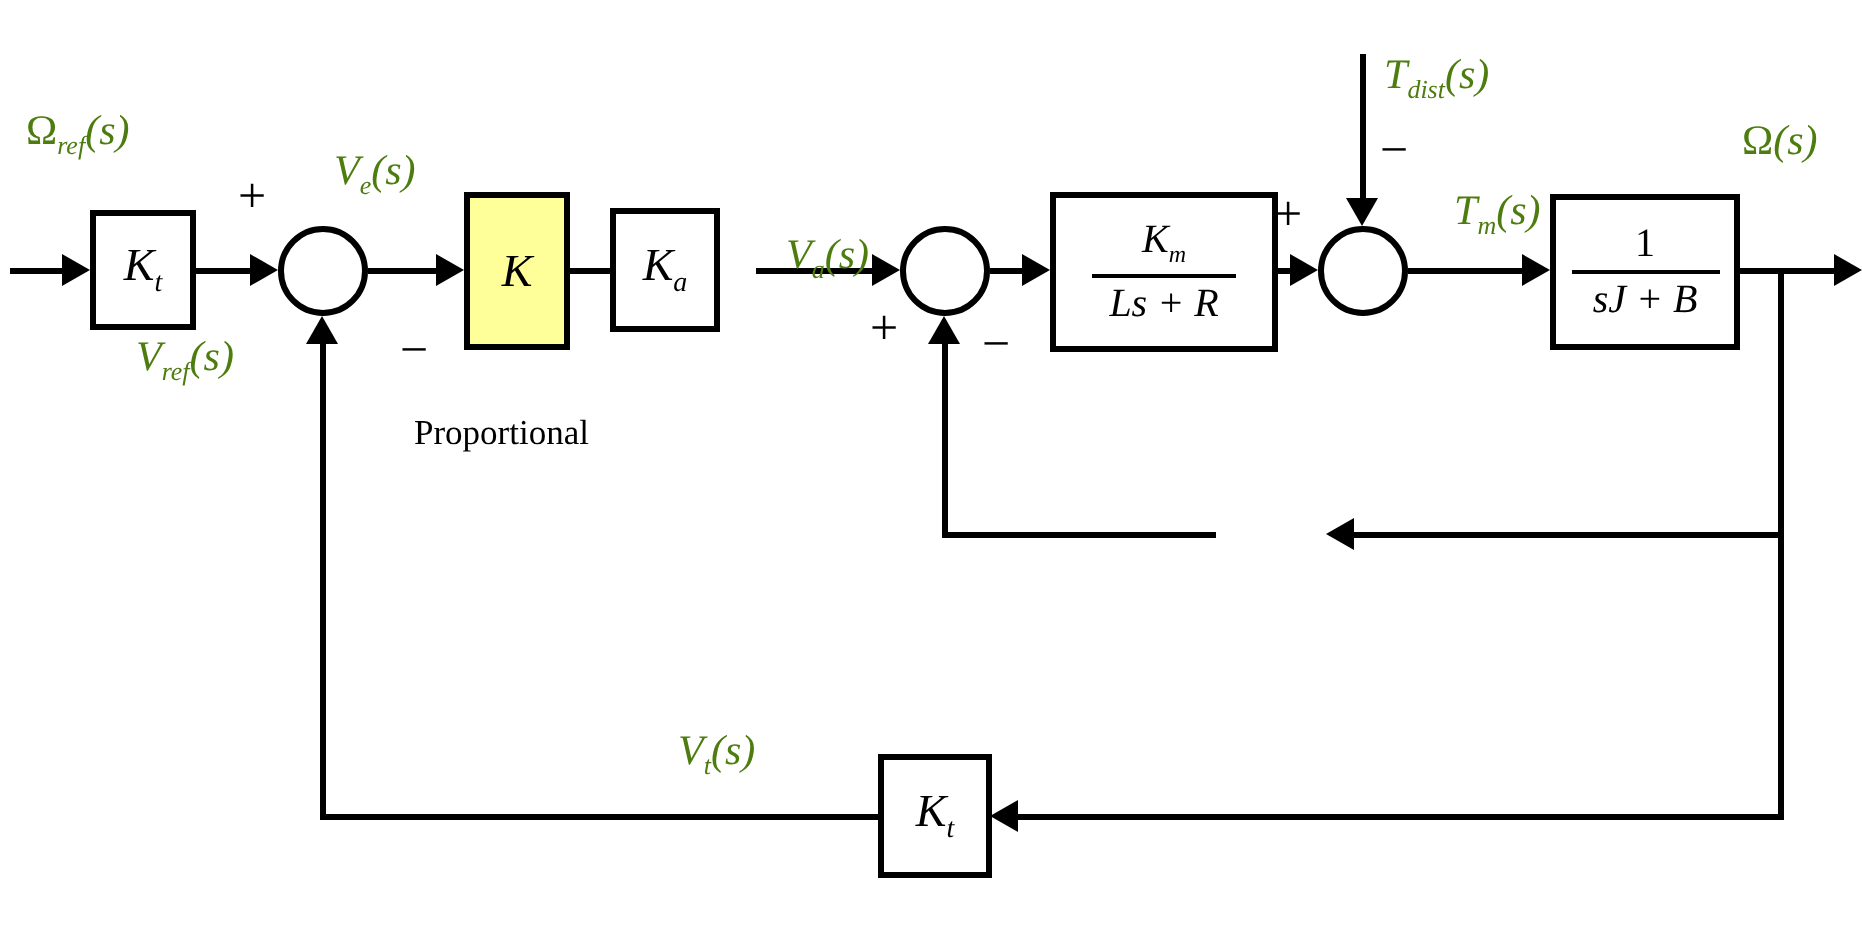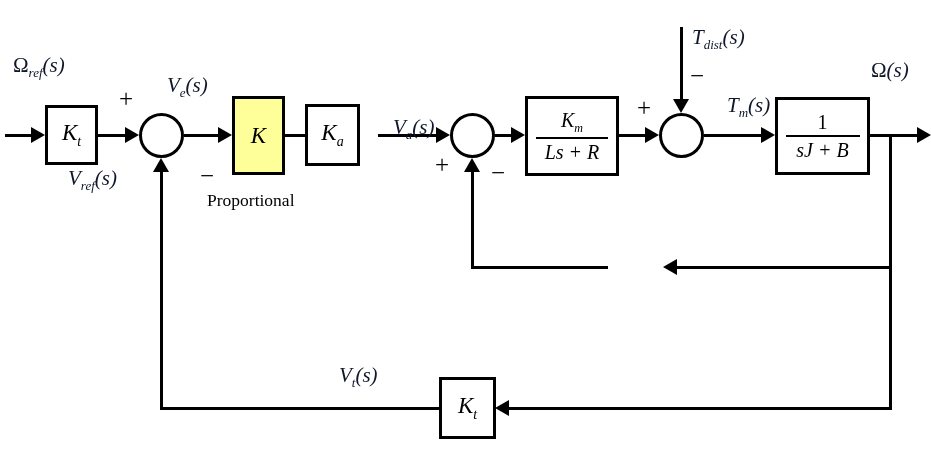--- a/index.html
+++ b/index.html
@@ -18,21 +18,21 @@
     position:absolute;border:3px solid #000;background:#fff;box-sizing:border-box;
     display:flex;align-items:center;justify-content:center;
   }
   .box.yellow{background:#FFFF99;}
   .circle{
     position:absolute;width:45px;height:45px;border:3px solid #000;border-radius:50%;
     background:#fff;box-sizing:border-box;
   }
   .blabel{font-style:italic;font-size:23px;line-height:1;white-space:nowrap;}
   .blabel sub{font-size:14px;font-style:italic;}
-  .mlabel{position:absolute;font-style:italic;font-size:21px;line-height:1.1;white-space:nowrap;color:#0f172a;}
+  .mlabel{position:absolute;font-style:italic;font-size:21px;line-height:1.1;white-space:nowrap;color:#4d7c0f;}
   .mlabel sub{font-size:13px;}
   .mlabel .up, .up{font-style:normal;}
   .sign{position:absolute;font-size:25px;line-height:1;color:#000;font-style:normal;}
   .frac{display:flex;flex-direction:column;align-items:center;font-style:italic;font-size:20px;line-height:1.1;}
   .frac .bar{height:2px;background:#000;width:100%;margin:2px 0;}
   .frac sub{font-size:12px;}
   .caption{position:absolute;font-size:17.5px;line-height:22px;color:#000;white-space:nowrap;}
 </style>
 </head>
 <body>
@@ -91,21 +91,21 @@
   </div>
 
   <div class="box yellow" style="left:232px;top:96px;width:53px;height:79px;">
     <span class="blabel"><span>K</span></span>
   </div>
 
   <div class="box" style="left:305px;top:104px;width:55px;height:62px;">
     <span class="blabel"><span>K</span><sub>a</sub></span>
   </div>
 
-  <div class="box" style="left:525px;top:96px;width:94px;height:80px;">
+  <div class="box" style="left:525px;top:96px;width:114px;height:80px;">
     <span class="frac" style="width:72px;">
       <span><span>K</span><sub>m</sub></span>
       <span class="bar"></span>
       <span>Ls + R</span>
     </span>
   </div>
 
   <div class="box" style="left:775px;top:97px;width:95px;height:78px;">
     <span class="frac" style="width:74px;">
       <span class="up">1</span>
@@ -153,17 +153,17 @@
 
   <div class="sign" style="left:119px;top:86px;">+</div>
   <div class="sign" style="left:200px;top:163px;">−</div>
 
   <div class="sign" style="left:435px;top:152px;">+</div>
   <div class="sign" style="left:491px;top:160px;">−</div>
 
   <div class="sign" style="left:637px;top:95px;">+</div>
   <div class="sign" style="left:690px;top:63px;">−</div>
 
-  <div class="caption" style="left:207px;top:189px;">
+  <div class="caption" style="left:207px;top:205px;">
     <div>Proportional</div>
   </div>
 
 </div>
 
 </body></html>

